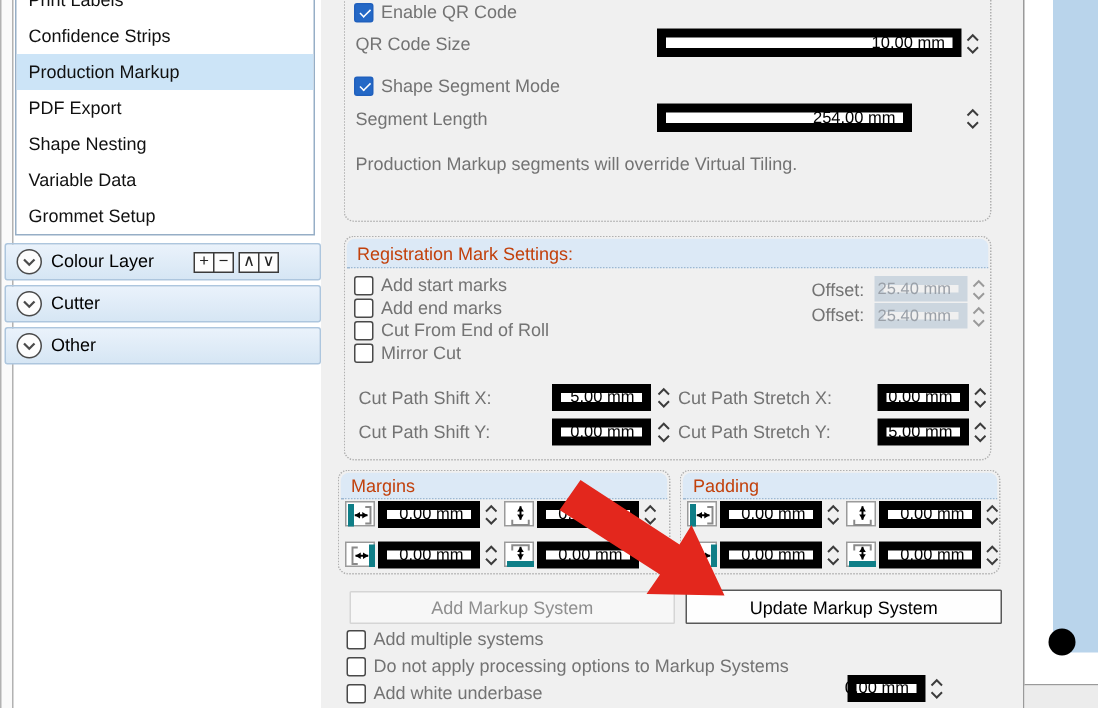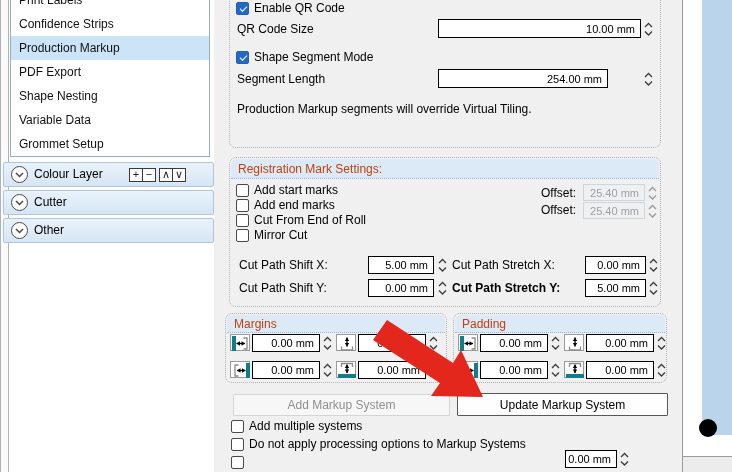--- a/index.html
+++ b/index.html
@@ -1,19 +1,19 @@
 <!DOCTYPE html>
 <html><head>
 <meta charset="utf-8">
 <style>
   html,body{margin:0;padding:0;background:#c9c9c9;}
   #screen{position:relative;width:732px;height:472px;overflow:hidden;background:#f0f0f0;
           font-family:"Liberation Sans",sans-serif;-webkit-font-smoothing:antialiased;}
   .abs{position:absolute;}
-  .lbl{position:absolute;font-size:12px;color:#000000;white-space:nowrap;line-height:14px;}
+  .lbl{position:absolute;font-size:12px;color:#737373;white-space:nowrap;line-height:14px;}
   
   #sidebar-bg{left:0;top:0;width:214px;height:472px;background:#fff;}
   #splitter{left:0;top:0;width:9px;height:472px;background:#fafafa;
             border-left:1px solid #b2b2b2;border-right:1px solid #b2b2b2;box-sizing:border-box;}
   #listbox{left:10px;top:-13px;width:200px;height:170px;background:#fff;
            border:1px solid #96aec6;box-sizing:border-box;overflow:hidden;}
   .list-item{height:24px;line-height:24px;padding-left:8px;font-size:12px;color:#111;cursor:default;}
   .list-item.selected{background:#cce4f7;}
   .section{position:absolute;left:3px;width:211px;height:25px;box-sizing:border-box;
            background:linear-gradient(#eaf2fb,#d6e6f4);border:1px solid #adc6de;border-radius:2px;}
@@ -26,21 +26,21 @@
   .gbox{position:absolute;border:1px dotted #b0b0b0;border-radius:7px;box-sizing:border-box;}
   .gtitle{position:absolute;left:1px;right:1px;top:1px;height:19px;background:#dce9f6;
           border-bottom:1px dotted #9db8d2;border-radius:6px 6px 0 0;}
   .gtitle span{position:absolute;left:7px;top:3px;font-size:12px;color:#c2410c;white-space:nowrap;}
   
   .cb{position:absolute;width:13px;height:13px;box-sizing:border-box;border:1px solid #494949;
       border-radius:2px;background:#fff;}
   .cb.checked{background:#2468c6;border-color:#2060bd;}
   .cb.checked::after{content:'';position:absolute;left:2.5px;top:3px;width:6px;height:3px;
       border-left:1.6px solid #fff;border-bottom:1.6px solid #fff;transform:rotate(-45deg);}
-  .fld{position:absolute;box-sizing:border-box;background:#fff;border:1px solid #000000;
+  .fld{position:absolute;box-sizing:border-box;background:#fff;border:6px solid #000000;
        font-size:11px;color:#000;display:flex;align-items:center;justify-content:flex-end;
        padding:0 5px;white-space:nowrap;}
   .fld.dis{background:#f0f0f0;border-color:#ccd6df;color:#9aa0a8;}
   .spinbtn{position:absolute;width:12px;display:flex;align-items:center;justify-content:center;}
   .spinbtn svg polyline{fill:none;stroke:#3c3c3c;stroke-width:1.3;}
   .spinbtn.dis svg polyline{stroke:#9a9a9a;}
   .circle-chev svg polyline{fill:none;stroke:#4a4a4a;stroke-width:1.5;}
   .mi{position:absolute;width:20px;height:17px;box-sizing:border-box;border:1px solid #9a9a9a;background:#fff;}
   .btn{position:absolute;display:flex;align-items:center;justify-content:center;font-size:12px;
        box-sizing:border-box;border-radius:1px;}
@@ -175,21 +175,21 @@
     </span>
 
   <span class="lbl" style="left:239px;top:281px;">Cut Path Shift Y:</span>
   <div class="fld" style="left:368px;top:279px;width:66px;height:18px;">0.00 mm</div>
   <span class="spinbtn" style="left:436px;top:279px;height:18px;">
       <svg width="11" height="16" viewBox="0 0 11 16">
         <polyline points="2,6 5.5,2.5 9,6"></polyline>
         <polyline points="2,10.5 5.5,14 9,10.5"></polyline>
       </svg>
     </span>
-  <span class="lbl" style="left:452px;top:281px;font-weight:bold;">Cut Path Stretch Y:</span>
+  <span class="lbl" style="left:452px;top:281px;">Cut Path Stretch Y:</span>
   <div class="fld" style="left:585px;top:279px;width:61px;height:18px;">5.00 mm</div>
   <span class="spinbtn" style="left:647px;top:279px;height:18px;">
       <svg width="11" height="16" viewBox="0 0 11 16">
         <polyline points="2,6 5.5,2.5 9,6"></polyline>
         <polyline points="2,10.5 5.5,14 9,10.5"></polyline>
       </svg>
     </span>
 
   <div class="gbox" style="left:225px;top:313px;width:222px;height:70px;">
     <div class="gtitle" style="height:17px;">
@@ -330,20 +330,21 @@
     </span>
 
   <div class="btn" id="add-btn" style="left:233px;top:394px;width:217px;height:22px;">Add Markup System</div>
   <div class="btn" id="update-btn" style="left:457px;top:393px;width:211px;height:23px;">Update Markup System</div>
 
   <span class="cb" style="left:231px;top:420px;"></span>
   <span class="lbl" style="left:249px;top:419px;">Add multiple systems</span>
   <span class="cb" style="left:231px;top:438px;"></span>
   <span class="lbl" style="left:249px;top:437px;">Do not apply processing options to Markup Systems</span>
   <span class="cb" style="left:231px;top:456px;"></span>
+  <span class="lbl" style="left:249px;top:455px;">Add white underbase</span>
   <div class="fld" style="left:565px;top:450px;width:52px;height:18px;">0.00 mm</div>
   <span class="spinbtn" style="left:618px;top:450px;height:18px;">
       <svg width="11" height="16" viewBox="0 0 11 16">
         <polyline points="2,6 5.5,2.5 9,6"></polyline>
         <polyline points="2,10.5 5.5,14 9,10.5"></polyline>
       </svg>
     </span>
 
   <div class="abs" id="preview">
     <div id="media" style="background: rgb(185, 212, 235);"></div>

